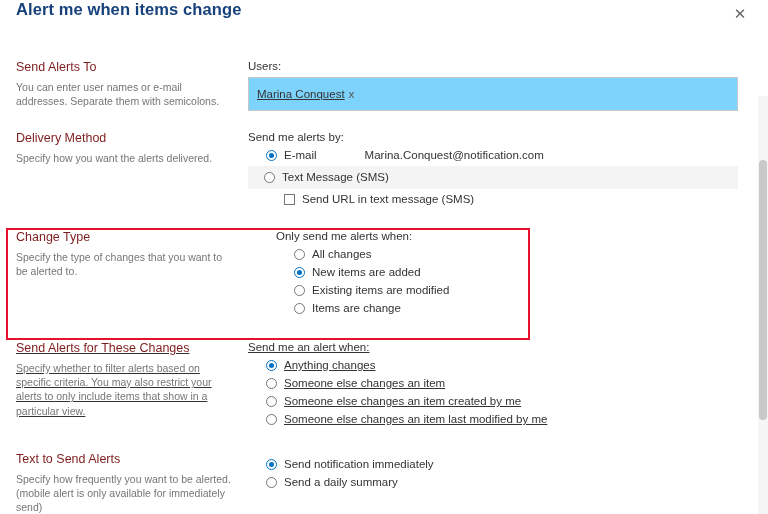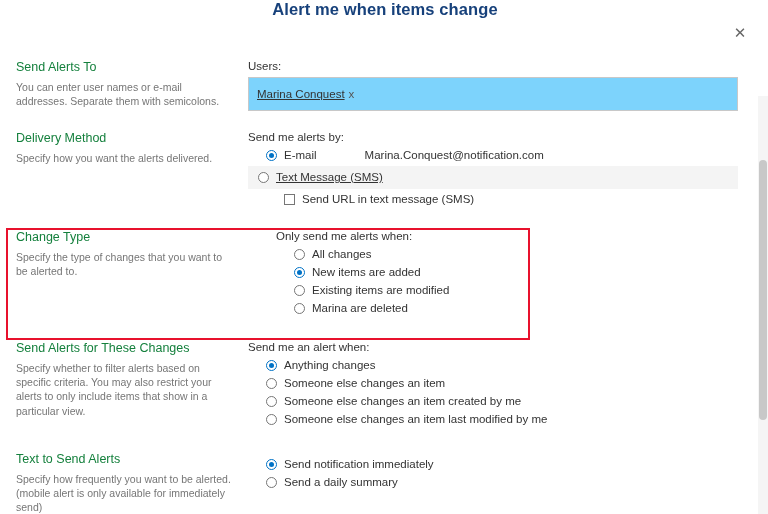--- a/index.html
+++ b/index.html
@@ -20,24 +20,23 @@
     left: 0; top: 0;
     width: 768px;
     height: 514px;
     background: #ffffff;
     box-sizing: border-box;
     overflow: hidden;
   }
   .dialog-header {
     height: 48px;
     display: flex;
-    align-items: center;
+    align-items: flex-start;
     padding: 0 14px 0 16px;
     box-sizing: border-box;
-    flex-direction: column;
   }
   .dialog-title {
     font-size: 16.5px;
     font-weight: bold;
     color: #17417b;
     letter-spacing: .1px;
   }
   .close-button {
     margin-left: auto;
     width: 28px;
@@ -75,21 +74,21 @@
     box-sizing: border-box;
   }
   .section .right {
     flex: 1;
     padding-left: 16px;
     padding-right: 30px;
     box-sizing: border-box;
   }
   .sec-title {
     font-size: 12.5px;
-    color: #15803d;
+    color: #7f1d1d;
     margin-bottom: 6px;
   }
   .sec-desc {
     font-size: 10.5px;
     color: #767676;
     line-height: 1.35;
   }
   .field-label {
     font-size: 11.5px;
     color: #333333;
@@ -232,21 +231,21 @@
           <div class="sec-desc">Specify how you want the alerts delivered.</div>
         </div>
         <div class="right">
           <div class="field-label">Send me alerts by:</div>
           <div class="radio-row indent-1">
             <span class="radio checked"></span>
             <span class="radio-label">E-mail</span>
             <span class="email-addr">Marina.Conquest@notification.com</span>
           </div>
           <div class="sms-disabled">
-            <div class="radio-row indent-1" style="margin:2px 10px;text-decoration:underline;">
+            <div class="radio-row indent-1" style="margin:2px 16px;">
               <span class="radio"></span>
               <span class="radio-label">Text Message (SMS)</span>
             </div>
           </div>
           <div class="radio-row" style="margin-left:36px;">
             <span class="checkbox"></span>
             <span class="radio-label">Send URL in text message (SMS)</span>
           </div>
         </div>
       </div>
@@ -265,26 +264,26 @@
           <div class="radio-row indent-1">
             <span class="radio checked"></span>
             <span class="radio-label">New items are added</span>
           </div>
           <div class="radio-row indent-1">
             <span class="radio"></span>
             <span class="radio-label">Existing items are modified</span>
           </div>
           <div class="radio-row indent-1">
             <span class="radio"></span>
-            <span class="radio-label">Marina are deleted</span>
-          </div>
-        </div>
-      </div>
-
-      <div class="section" style="padding-top:18px;">
+            <span class="radio-label">Items are change</span>
+          </div>
+        </div>
+      </div>
+
+      <div class="section" style="padding-top:18px;text-decoration:underline;">
         <div class="left">
           <div class="sec-title">Send Alerts for These Changes</div>
           <div class="sec-desc">Specify whether to filter alerts based on specific criteria. You may also restrict your alerts to only include items that show in a particular view.</div>
         </div>
         <div class="right">
           <div class="field-label">Send me an alert when:</div>
           <div class="radio-row indent-1">
             <span class="radio checked"></span>
             <span class="radio-label">Anything changes</span>
           </div>

